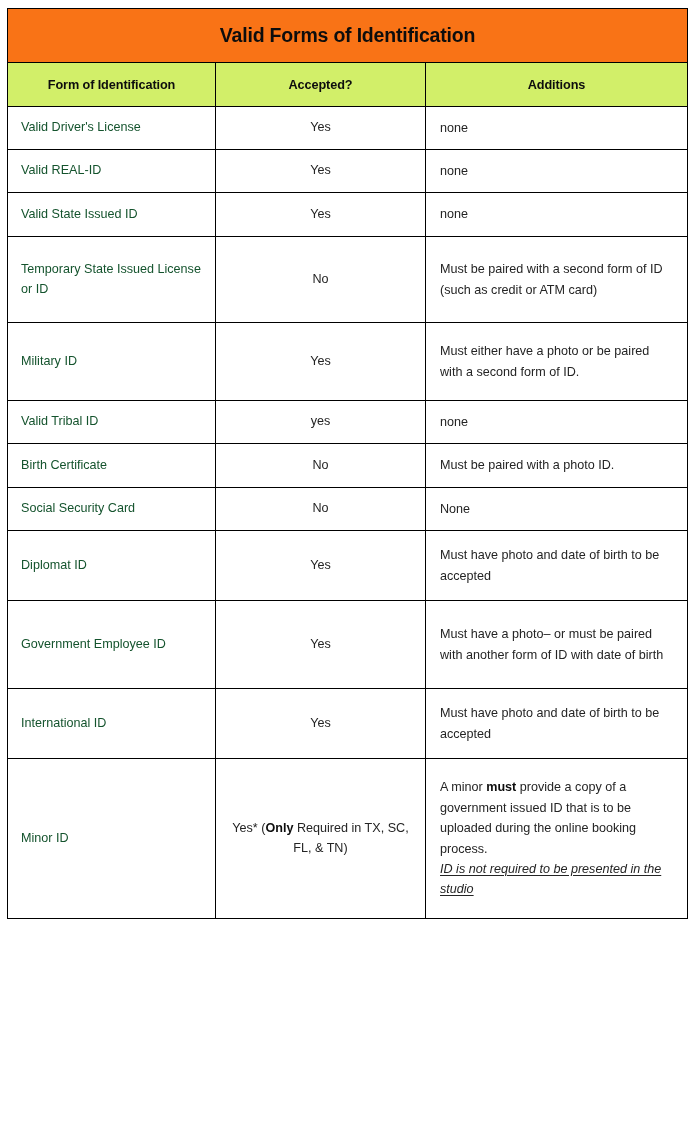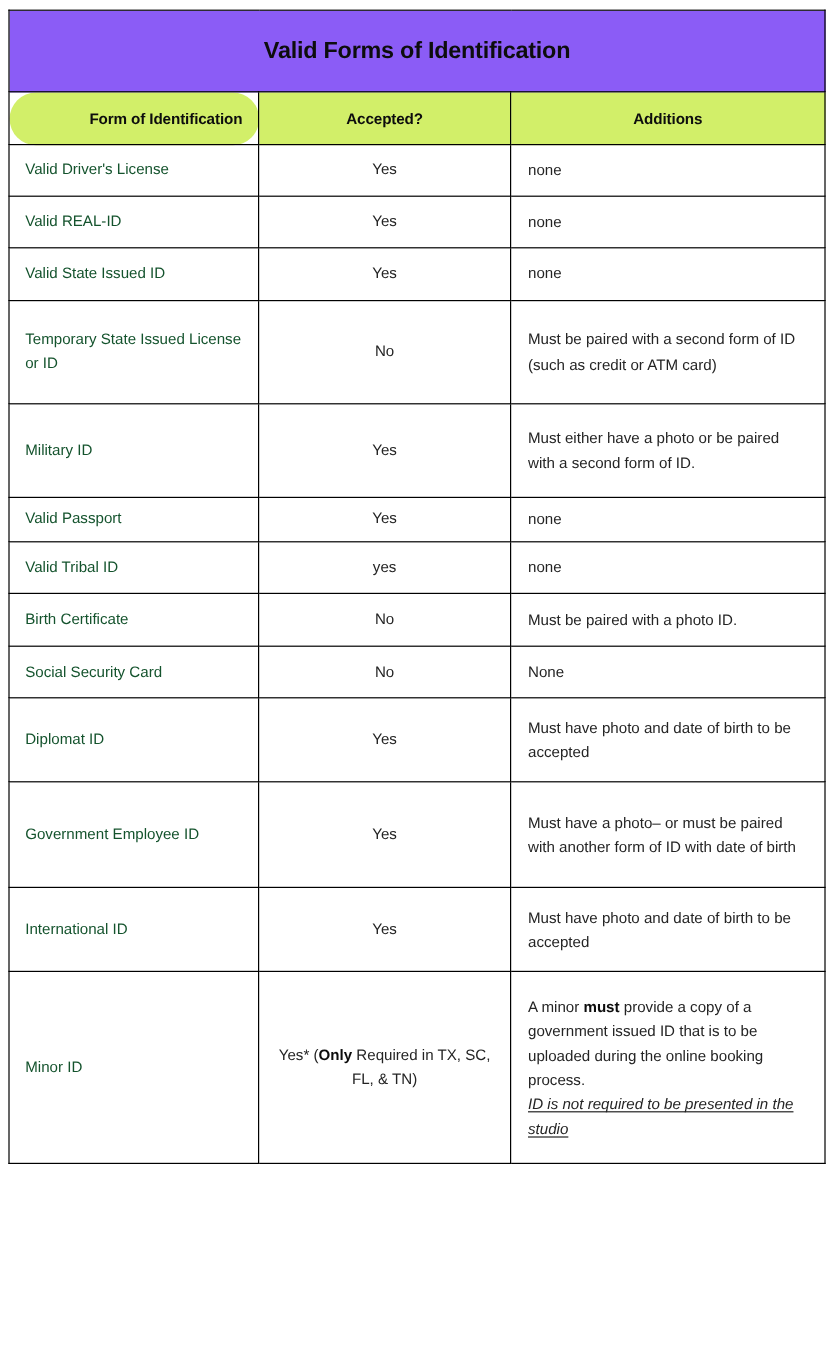--- a/index.html
+++ b/index.html
@@ -32,43 +32,43 @@
   table.id-table col.c3 { width: 262px; }
 
   td, th {
     border: 1.2px solid #000000;
     box-sizing: border-box;
     vertical-align: middle;
   }
 
   
   .title-cell {
-    background: #8b5cf6;
+    background: #f97316;
     text-align: center;
-    height: 68px;
+    height: 54px;
     padding: 6px 10px;
   }
   .title-text {
     font-size: 19.5px;
     font-weight: 800;
     letter-spacing: -0.2px;
     color: #0d0d0d;
   }
 
   
   .head-cell {
     background: #d2ef69;
     height: 44px;
     padding: 6px 13px;
     font-size: 12.7px;
     font-weight: 800;
     color: #0d0d0d;
     letter-spacing: -0.1px;
   }
-  .head-cell.left { text-align: right; border-radius: 22px; }
+  .head-cell.left { text-align: center; }
   .head-cell.center { text-align: center; }
 
   
   .cell-form {
     text-align: left;
     padding: 8px 13px;
     font-size: 12.6px;
     line-height: 1.55;
     color: #14532d;
   }
@@ -144,25 +144,20 @@
         <td class="cell-accept">No</td>
         <td class="cell-add">Must be paired with a second form of ID (such as credit or ATM card)</td>
       </tr>
 
       <tr style="height:78px">
         <td class="cell-form">Military ID</td>
         <td class="cell-accept">Yes</td>
         <td class="cell-add">Must either have a photo or be paired with a second form of ID.</td>
       </tr>
 
-      <tr style="height:37px">
-        <td class="cell-form">Valid Passport</td>
-        <td class="cell-accept">Yes</td>
-        <td class="cell-add">none</td>
-      </tr>
 
 
       <tr style="height:43px">
         <td class="cell-form">Valid Tribal ID</td>
         <td class="cell-accept">yes</td>
         <td class="cell-add">none</td>
       </tr>
 
       <tr style="height:44px">
         <td class="cell-form">Birth Certificate</td>

